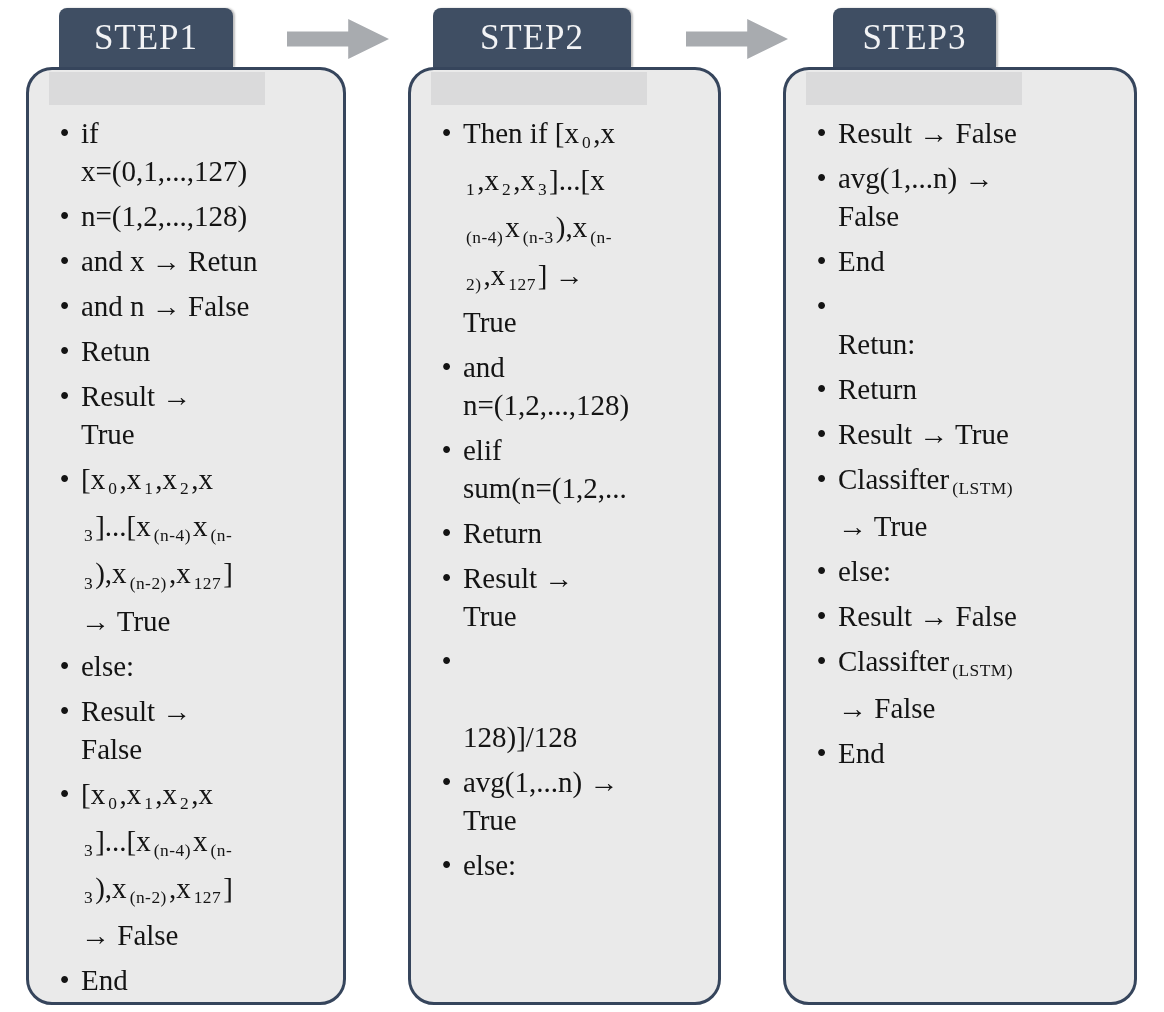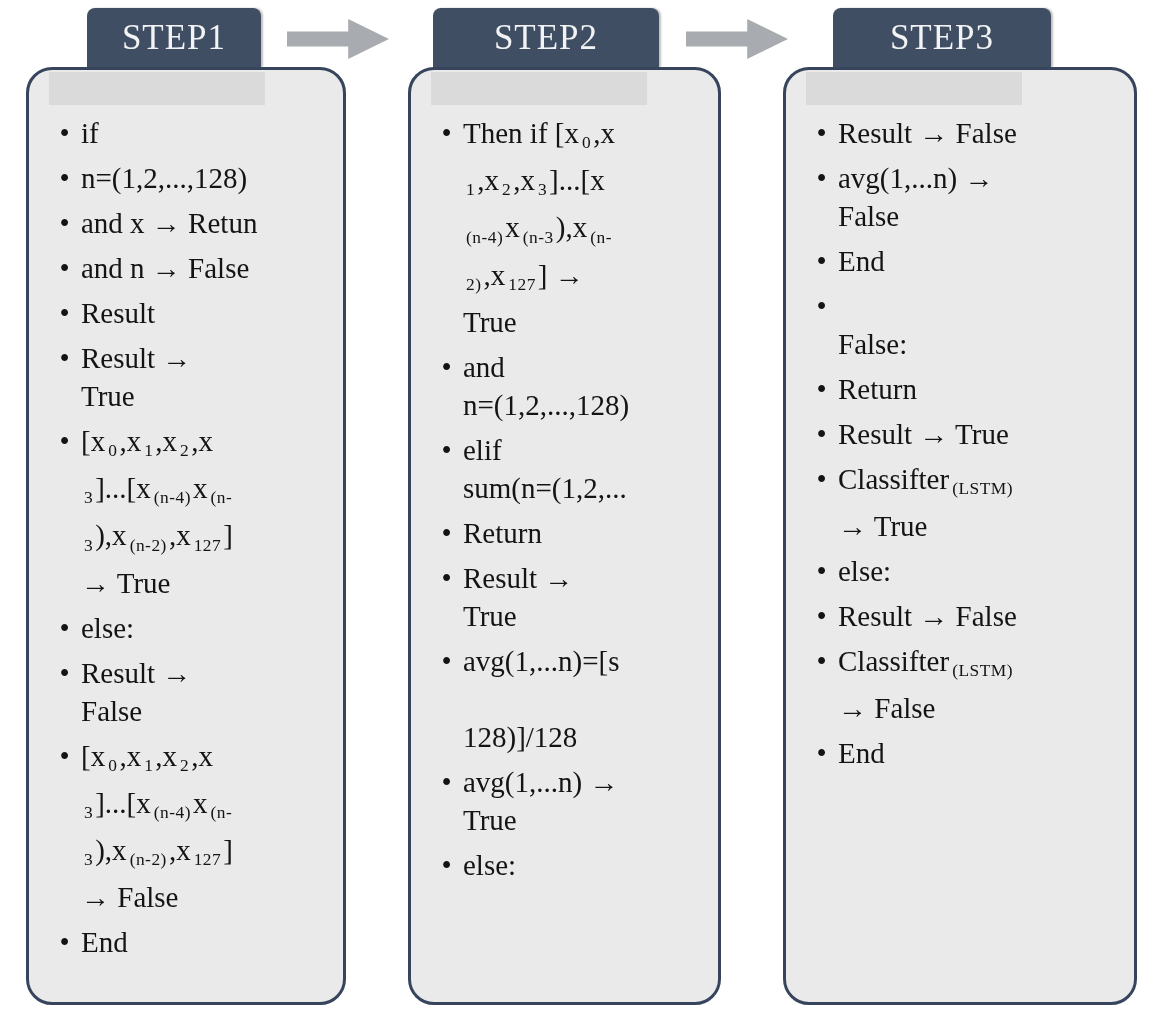--- a/index.html
+++ b/index.html
@@ -21,23 +21,23 @@
     color: var(--tab-text, #f2f3f5);
     z-index: 1;
     border-radius: 8px 8px 0 0;
     display: flex;
     align-items: center;
     justify-content: center;
     font-size: 35px;
     letter-spacing: 1px;
     box-shadow: 2px 0 2px rgba(0,0,0,0.25);
   }
-  .tab1 { left: 87px;  width: 174px; }
-  .tab2 { left: 433px; width: 226px; }
-  .tab3 { left: 833px; width: 218px; }
+  .tab1 { left: 59px;  width: 174px; }
+  .tab2 { left: 433px; width: 198px; }
+  .tab3 { left: 833px; width: 163px; }
 
   
   .arrow {
     position: absolute;
     width: 102px;
     height: 40px;
     background: var(--arrow, #a8abaf);
     clip-path: polygon(0 31%, 60% 31%, 60% 0, 100% 50%, 60% 100%, 60% 69%, 0 69%);
   }
   .arrow1 { left: 287px; top: 19px; }
@@ -102,37 +102,37 @@
   <div class="tab tab3">STEP3</div>
 
   <div class="arrow arrow1"></div>
   <div class="arrow arrow2"></div>
 
   <div class="panel panel1">
     <div class="band"></div>
     <div class="items">
         <div class="item">
           <span class="bullet">•</span>
-          <span class="txt"><span>if</span><br></span>
+          <span class="txt"><span>if</span><br><span>x=(0,1,...,127)</span></span>
         </div>
         <div class="item">
           <span class="bullet">•</span>
           <span class="txt"><span>n=(1,2,...,128)</span></span>
         </div>
         <div class="item">
           <span class="bullet">•</span>
           <span class="txt"><span>and x → Retun</span></span>
         </div>
         <div class="item">
           <span class="bullet">•</span>
           <span class="txt"><span>and n → False</span></span>
         </div>
         <div class="item">
           <span class="bullet">•</span>
-          <span class="txt"><span>Result</span></span>
+          <span class="txt"><span>Retun</span></span>
         </div>
         <div class="item">
           <span class="bullet">•</span>
           <span class="txt"><span>Result →</span><br><span>True</span></span>
         </div>
         <div class="item">
           <span class="bullet">•</span>
           <span class="txt"><span>[x</span><span class="sub">0</span><span>,x</span><span class="sub">1</span><span>,x</span><span class="sub">2</span><span>,x</span><br><span class="sub">3</span><span>]...[x</span><span class="sub">(n-4)</span><span>x</span><span class="sub">(n-</span><br><span class="sub">3</span><span>),x</span><span class="sub">(n-2)</span><span>,x</span><span class="sub">127</span><span>]</span><br><span>→ True</span></span>
         </div>
         <div class="item">
@@ -172,21 +172,21 @@
         <div class="item">
           <span class="bullet">•</span>
           <span class="txt"><span>Return</span></span>
         </div>
         <div class="item">
           <span class="bullet">•</span>
           <span class="txt"><span>Result →</span><br><span>True</span></span>
         </div>
         <div class="item">
           <span class="bullet">•</span>
-          <span class="txt"><span>avg(1,...n)=[s</span><br><br><span>128)]/128</span></span>
+          <span class="txt"><br><br><span>128)]/128</span></span>
         </div>
         <div class="item">
           <span class="bullet">•</span>
           <span class="txt"><span>avg(1,...n) →</span><br><span>True</span></span>
         </div>
         <div class="item">
           <span class="bullet">•</span>
           <span class="txt"><span>else:</span></span>
         </div>
       </div>
@@ -202,21 +202,21 @@
         <div class="item">
           <span class="bullet">•</span>
           <span class="txt"><span>avg(1,...n) →</span><br><span>False</span></span>
         </div>
         <div class="item">
           <span class="bullet">•</span>
           <span class="txt"><span>End</span></span>
         </div>
         <div class="item">
           <span class="bullet">•</span>
-          <span class="txt"><br><span>False:</span></span>
+          <span class="txt"><br><span>Retun:</span></span>
         </div>
         <div class="item">
           <span class="bullet">•</span>
           <span class="txt"><span>Return</span></span>
         </div>
         <div class="item">
           <span class="bullet">•</span>
           <span class="txt"><span>Result → True</span></span>
         </div>
         <div class="item">

